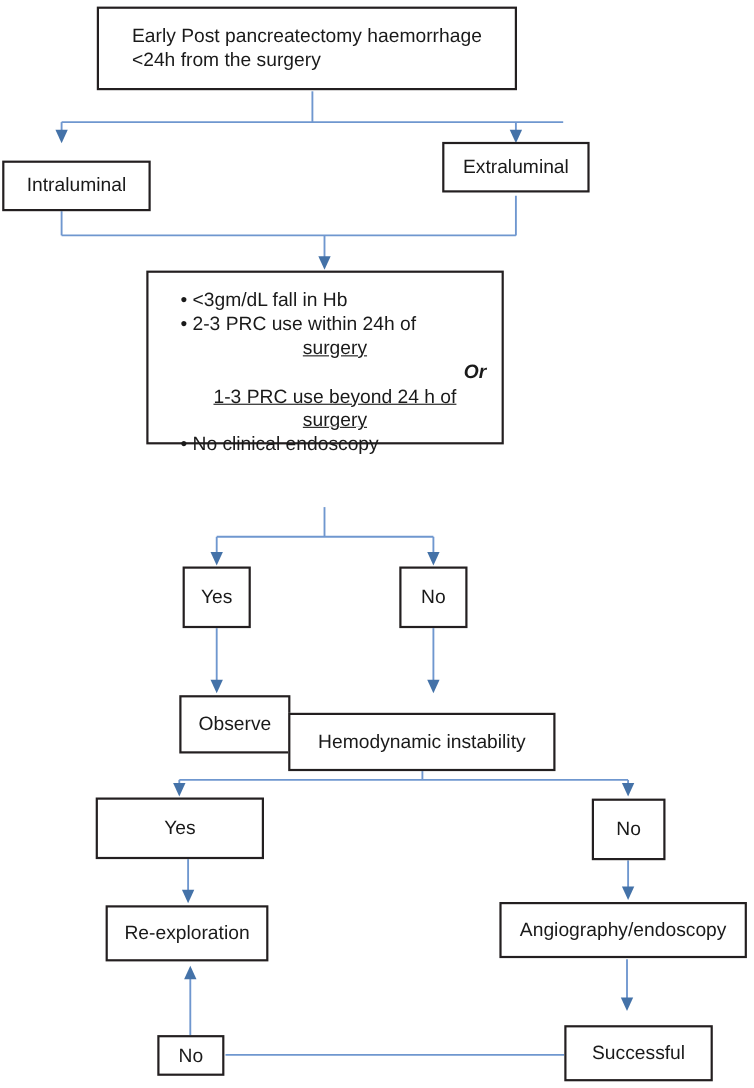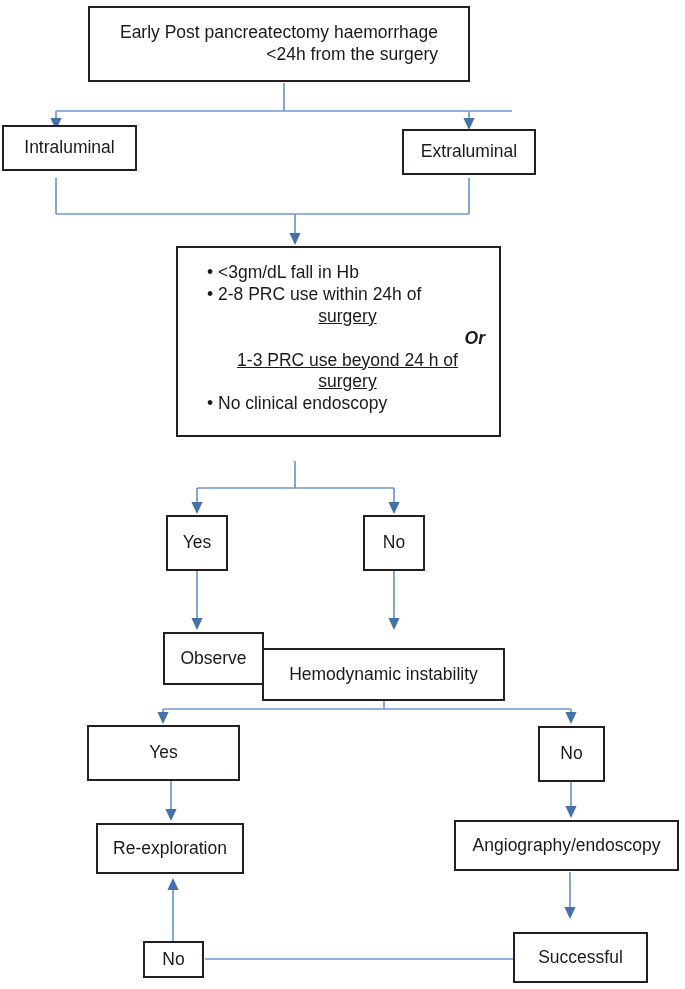--- a/index.html
+++ b/index.html
@@ -16,21 +16,21 @@
     overflow: hidden;
   }
   .node {
     position: absolute;
     box-sizing: border-box;
     border: 2.2px solid #231f20;
     background: #ffffff;
     display: flex;
     align-items: center;
     justify-content: center;
-    text-align: right;
+    text-align: left;
     color: #1a1a1a;
     font-size: 17.5px;
     line-height: 1.25;
     z-index: 3;
   }
   .node.criteria {
     display: block;
     text-align: left;
     font-size: 17.5px;
     padding: 14px 14px 10px 14px;
@@ -112,31 +112,31 @@
       <path d="M513,959 L205,959"></path>
       <path d="M173,942 L173,884" marker-end="url(#arw)"></path>
     </g>
   </svg>
 
   <div class="node" style="left:88px; top:6px; width:382px; height:76px;">
     <span class="label">Early Post pancreatectomy haemorrhage
 &lt;24h from the surgery</span>
   </div>
 
-  <div class="node" style="left:2px; top:125px; width:135px; height:46px;">
+  <div class="node" style="left:2px; top:146px; width:135px; height:46px;">
     <span class="label">Intraluminal</span>
   </div>
 
   <div class="node" style="left:402px; top:129px; width:134px; height:46px;">
     <span class="label">Extraluminal</span>
   </div>
 
-  <div class="node criteria" style="left:133px; top:246px; width:325px; height:191px;margin-left:43px;">
+  <div class="node criteria" style="left:133px; top:246px; width:325px; height:158px;">
     <span class="crit-line crit-bullet">• &lt;3gm/dL fall in Hb</span>
-    <span class="crit-line crit-bullet">• 2-8 PRC use within 24h of</span>
+    <span class="crit-line crit-bullet">• 2-3 PRC use within 24h of</span>
     <span class="crit-line crit-cont">surgery</span>
     <span class="crit-line crit-or">Or</span>
     <span class="crit-line crit-cont">1-3 PRC use beyond 24 h of</span>
     <span class="crit-line crit-cont">surgery</span>
     <span class="crit-line crit-bullet">• No clinical endoscopy</span>
   </div>
 
   <div class="node" style="left:166px; top:515px; width:62px; height:56px;">
     <span class="label">Yes</span>
   </div>

